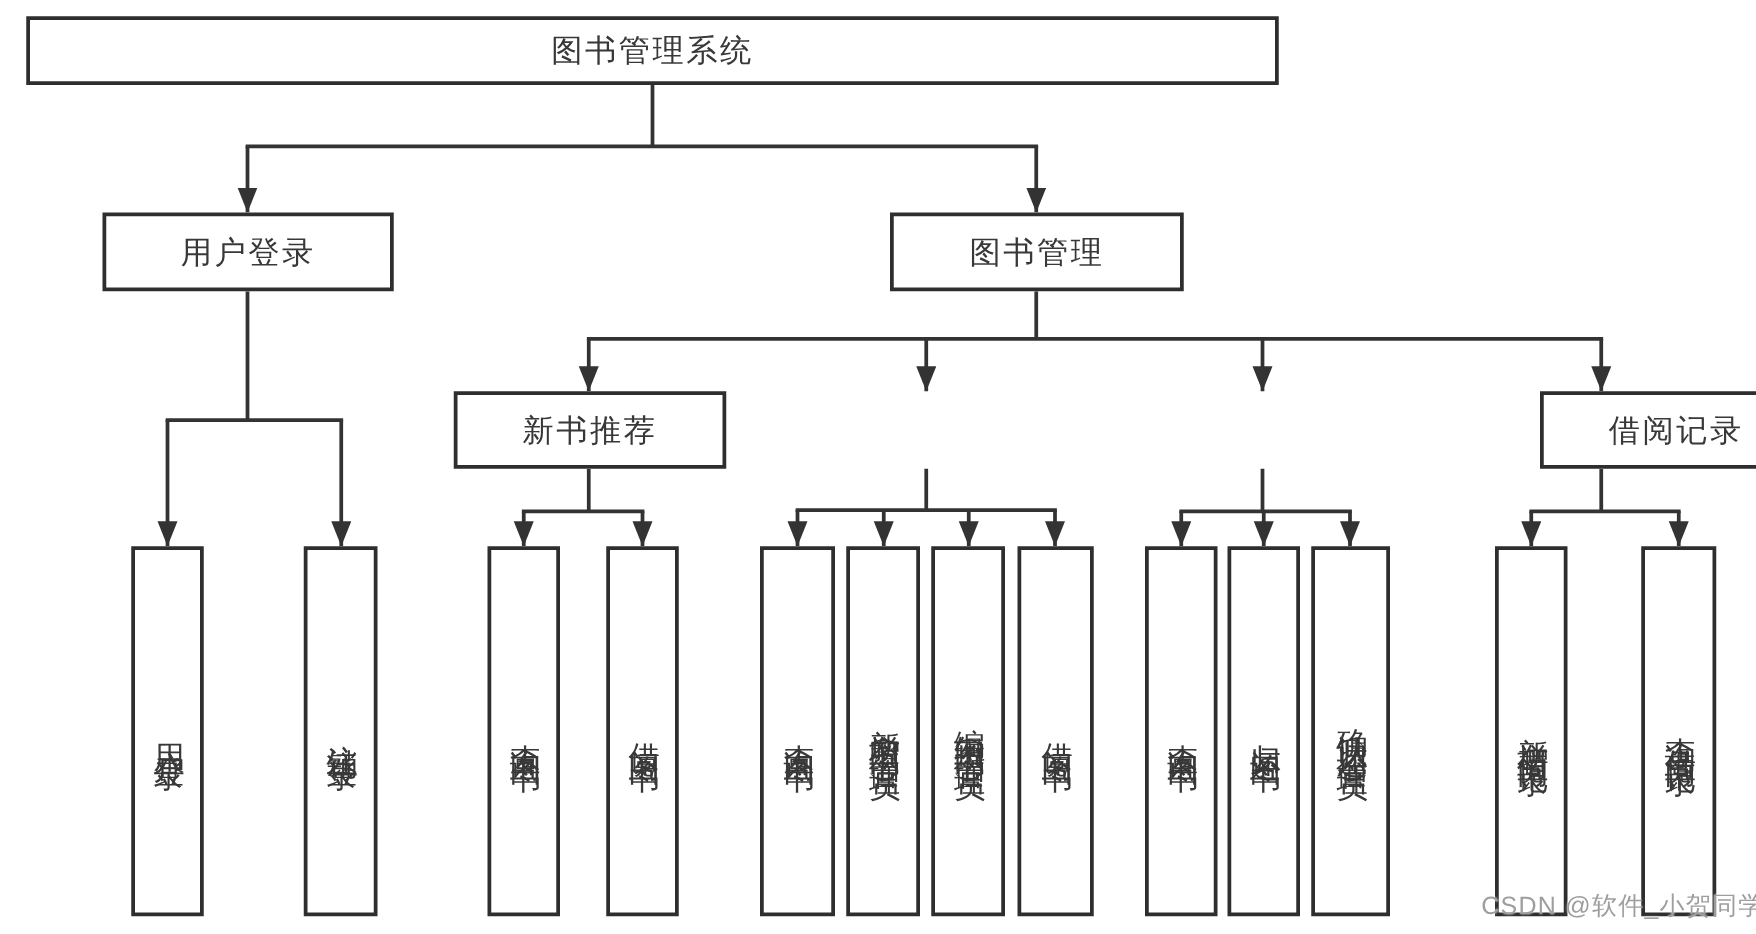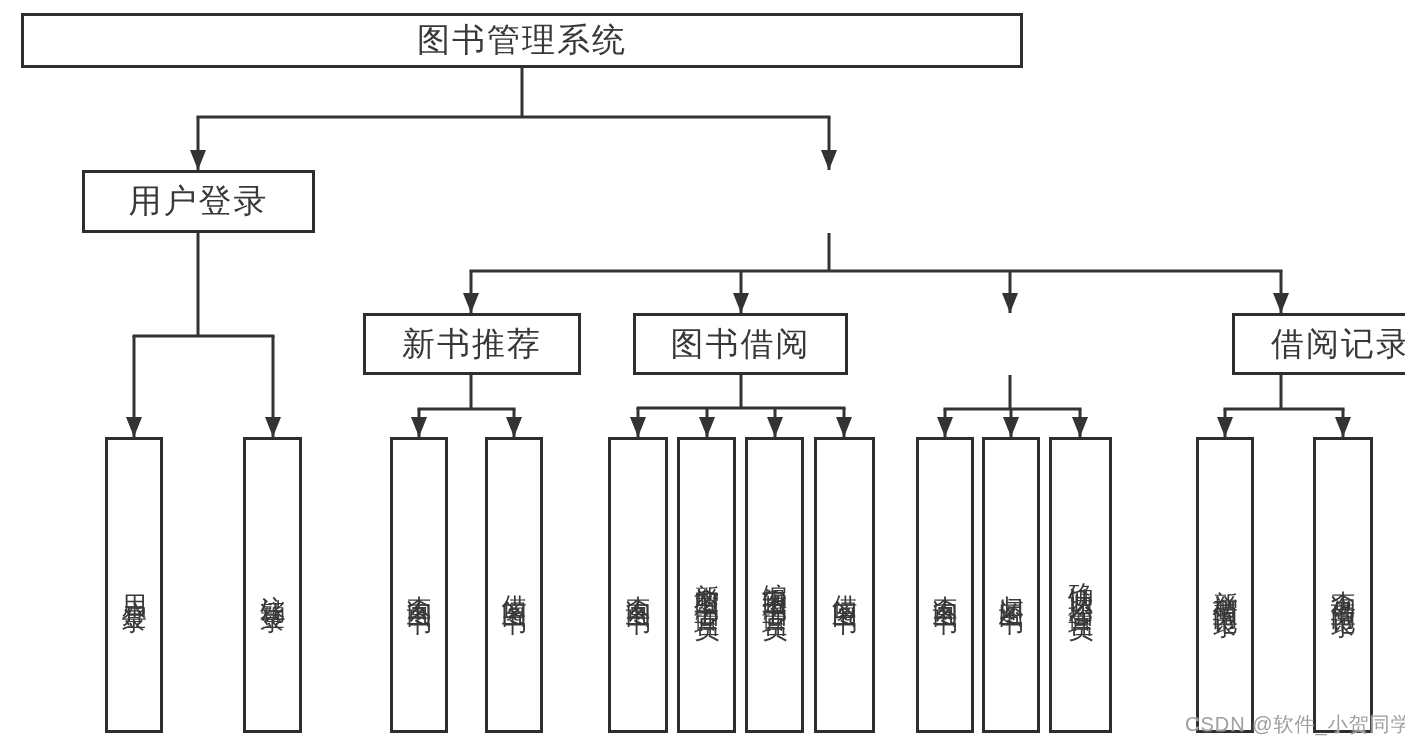--- a/index.html
+++ b/index.html
@@ -16,21 +16,21 @@
     position:absolute;
     box-sizing:border-box;
     background:#ffffff;
     border:3px solid #2e2e2e;
     display:flex;
     align-items:center;
     justify-content:center;
     color:#383838;
   }
   .box.h span {
-    font-size:33px;
+    font-size:25px;
     letter-spacing:2px;
     white-space:nowrap;
   }
   .box.v span {
     writing-mode:vertical-rl;
     text-orientation:mixed;
     font-size:25px;
     letter-spacing:5px;
     line-height:1.1;
     white-space:nowrap;
@@ -100,26 +100,26 @@
     </g>
   </svg>
 
   <div class="box h" style="left:21px;top:13px;width:1002px;height:55px">
     <span>图书管理系统</span>
   </div>
 
   <div class="box h" style="left:82px;top:170px;width:233px;height:63px">
     <span>用户登录</span>
   </div>
+  <div class="box h" style="left:712px;top:170px;width:235px;height:63px">
+    <span>图书管理</span>
+  </div>
 
   <div class="box h" style="left:363px;top:313px;width:218px;height:62px">
     <span>新书推荐</span>
-  </div>
-  <div class="box h" style="left:633px;top:313px;width:215px;height:62px">
-    <span>图书借阅</span>
   </div>
   <div class="box h" style="left:1232px;top:313px;width:218px;height:62px">
     <span>借阅记录</span>
   </div>
 
   <div class="box v" style="left:105px;top:437px;width:58px;height:296px">
     <span>用户登录</span>
   </div>
   <div class="box v" style="left:243px;top:437px;width:59px;height:296px">
     <span>注销登录</span>

